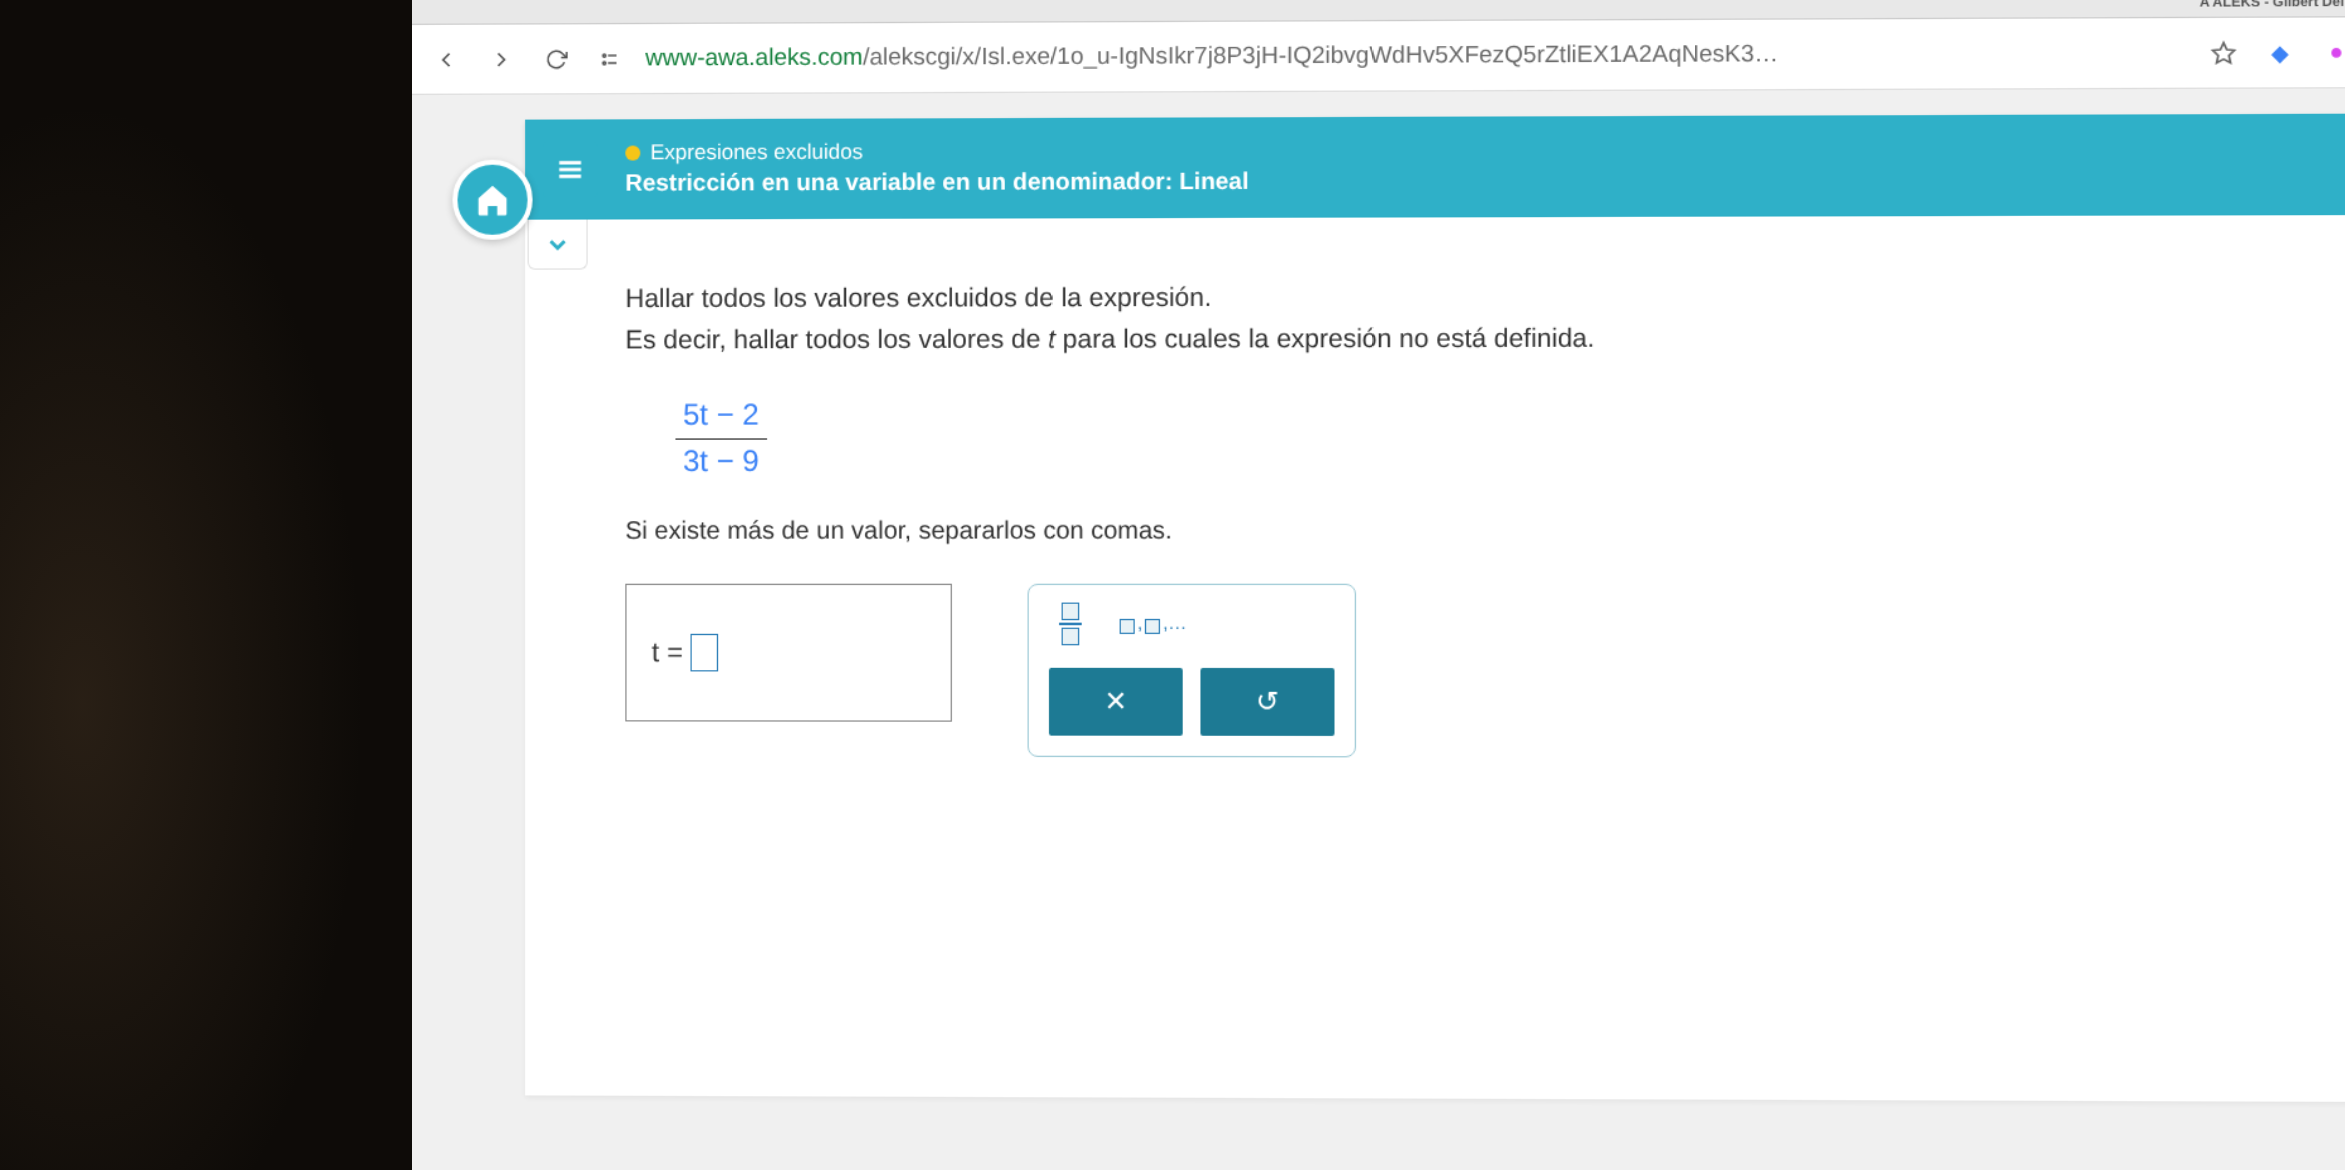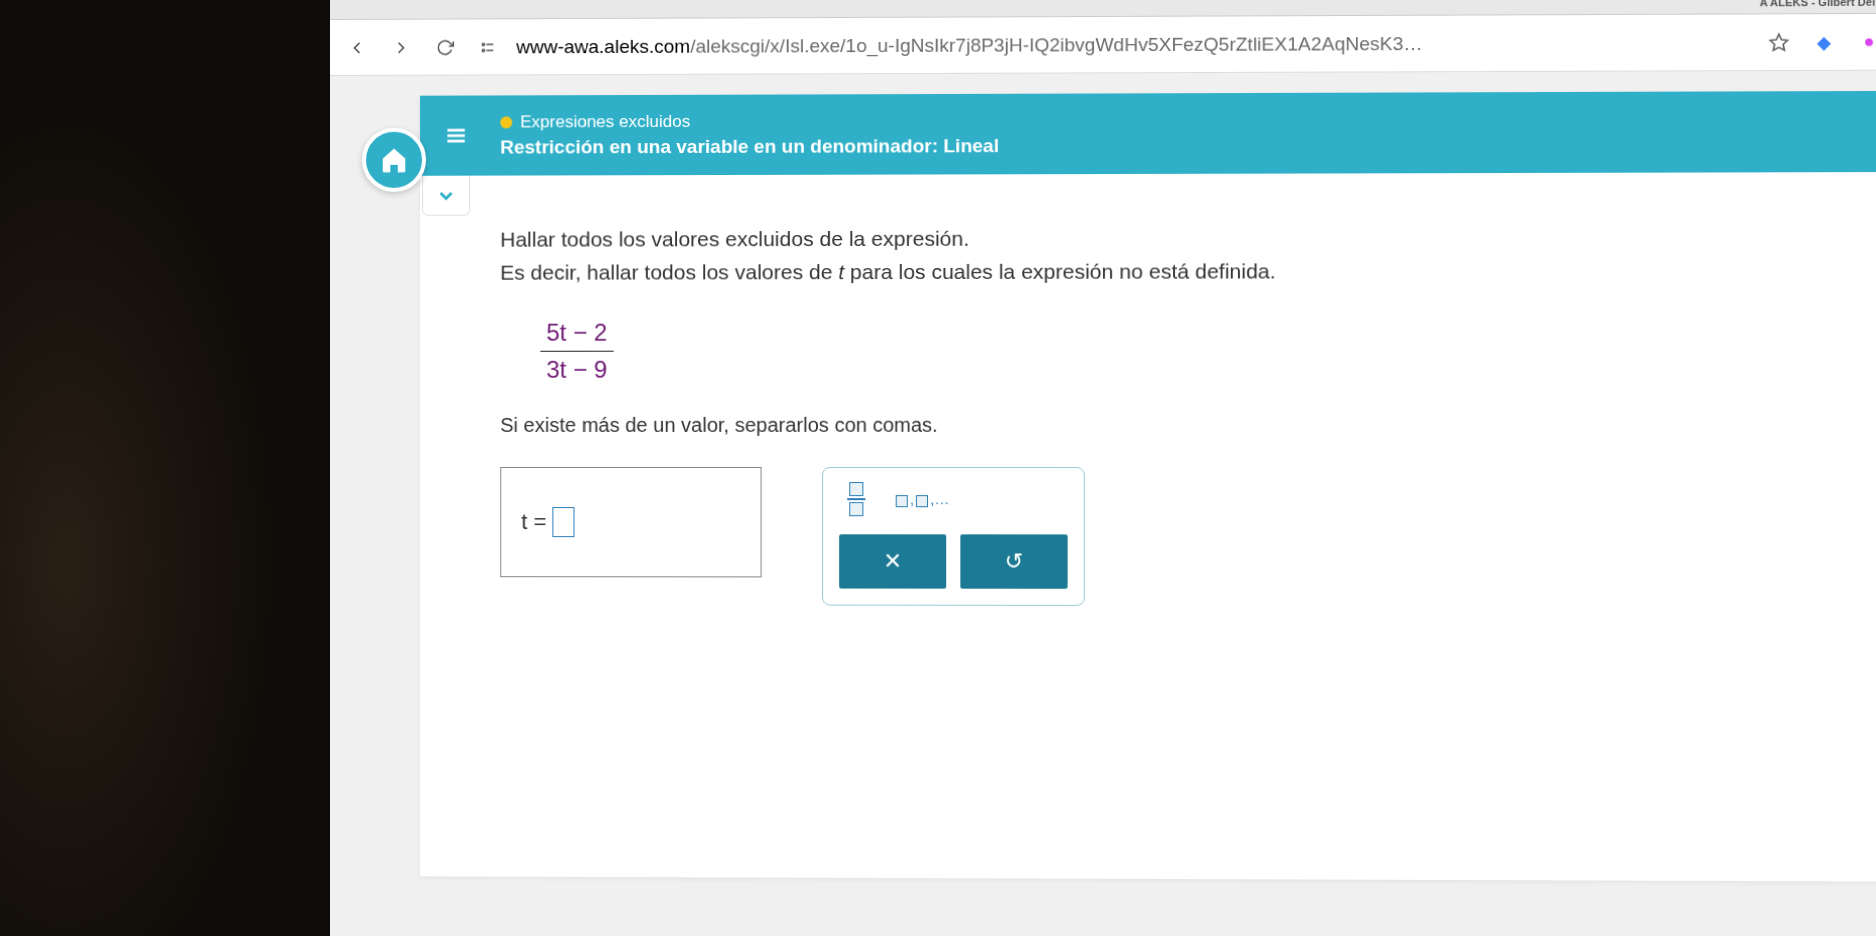--- a/index.html
+++ b/index.html
@@ -59,21 +59,21 @@
   }
   .url-bar {
     flex: 1;
     font-size: 19px;
     color: #333;
     white-space: nowrap;
     overflow: hidden;
     text-overflow: ellipsis;
     padding-right: 10px;
   }
-  .url-host { color: #000000; }
+  .url-host { color: #15803d; }
   .url-path { color: #6b6b6b; }
   .star-icon, .ext-icon {
     width:26px;height:26px;display:flex;align-items:center;justify-content:center;
     color:#666;font-size:18px;cursor:pointer;
   }
   .aleks-area {
     position: relative;
     background: #f0f0f0;
     height: calc(100% - 76px);
     padding-left: 30px;
@@ -154,21 +154,21 @@
     font-size: 21px;
     color: #333;
     line-height: 1.55;
   }
   .instr em { font-style: italic; }
   .fraction {
     display:inline-block;
     text-align:center;
     margin: 30px 0 30px 40px;
     font-size: 24px;
-    color:#701a75;
+    color:#3b82f6;
   }
   .fraction .num { display:block; padding: 0 6px 4px; }
   .fraction .den { display:block; border-top:1.5px solid #222; padding: 4px 6px 0; }
   .note { font-size: 20px; color:#333; margin-bottom: 30px; }
   .answer-row {
     display:flex;
     gap: 60px;
     align-items: flex-start;
     margin-top: 20px;
   }

